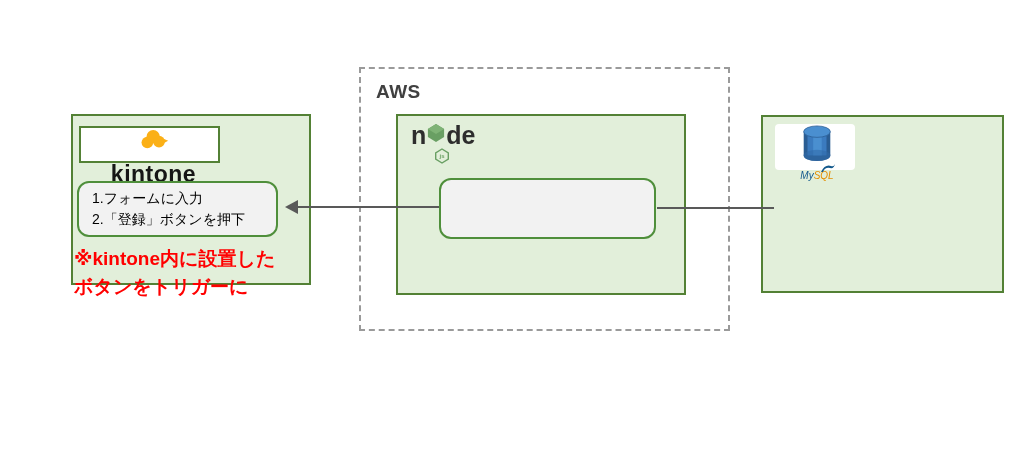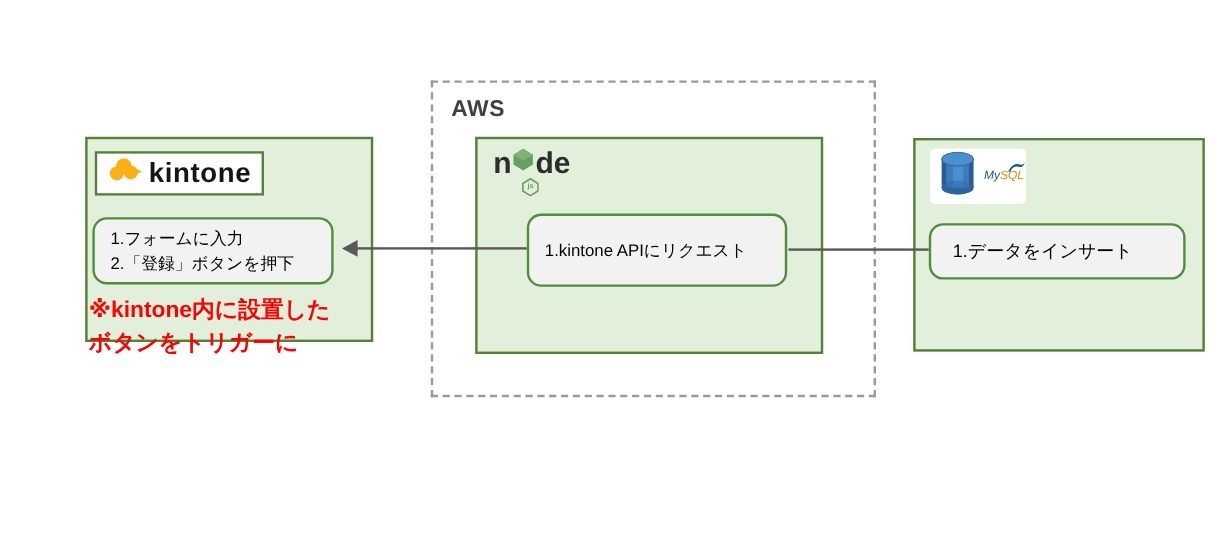--- a/index.html
+++ b/index.html
@@ -11,21 +11,21 @@
   #kintone-box{left:50px;top:114px;width:240px;height:171px;}
   #node-box{left:375px;top:114px;width:290px;height:181px;}
   #mysql-box{left:740px;top:115px;width:243px;height:178px;}
 
   
   #aws-box{position:absolute;left:338px;top:67px;width:371px;height:264px;
            border:2px dashed #9a9a9a;box-sizing:border-box;background:transparent;}
   #aws-label{position:absolute;left:355px;top:81px;font-size:19px;font-weight:bold;color:#404040;letter-spacing:0.5px;}
 
   
-  .card{position:absolute;background:#ffffff;box-sizing:border-box;display:flex;align-items:center;}
+  .card{position:absolute;background:#ffffff;box-sizing:border-box;display:flex;align-items:center;flex-direction:column;}
   #kintone-card{left:58px;top:126px;width:141px;height:37px;border:2px solid #538135;padding-left:8px;gap:5px;}
   #kintone-card .wordmark{font-size:23px;font-weight:bold;color:#151515;letter-spacing:0.5px;}
   #mysql-card{left:754px;top:124px;width:80px;height:46px;border-radius:4px;padding-left:4px;gap:3px;}
 
   
   #node-logo{position:absolute;left:390px;top:123px;width:70px;height:46px;}
   #node-logo .word{display:flex;align-items:center;gap:1px;}
   #node-logo .ltr{font-size:25px;font-weight:bold;color:#2d2d2d;line-height:22px;}
   #node-logo .badge{position:absolute;left:24px;top:25px;display:flex;align-items:center;justify-content:center;}
   #node-logo .badge span{position:absolute;font-size:6px;font-weight:bold;color:#699f63;}
@@ -101,21 +101,20 @@
       <span class="ltr">de</span>
     </div>
     <div class="badge">
       <svg width="14" height="16" viewBox="0 0 20 22">
         <polygon points="10,1 19,6.5 19,15.5 10,21 1,15.5 1,6.5" fill="none" stroke="#699f63" stroke-width="2"></polygon>
       </svg>
       <span>js</span>
     </div>
   </div>
   <div id="node-step" class="step">
-    <div>1.kintone APIにリクエスト</div>
   </div>
 
   <div id="mysql-box" class="gbox"></div>
   <div id="mysql-card" class="card">
     <span>
       <svg width="38" height="40" viewBox="0 0 40 42">
         <ellipse cx="20" cy="33" rx="14" ry="6" fill="#2a5d93"></ellipse>
         <rect x="6" y="8" width="28" height="25" fill="#2a5d93"></rect>
         <rect x="10" y="8" width="20" height="25" fill="#3b7bbf"></rect>
         <rect x="16" y="8" width="9" height="25" fill="#4a8fd0"></rect>
@@ -124,21 +123,18 @@
         <ellipse cx="20" cy="8" rx="14" ry="6" fill="none" stroke="#2a5d93" stroke-width="0.8"></ellipse>
       </svg>
     </span>
     <span class="mysql-word">
       <svg width="16" height="10" viewBox="0 0 16 10">
         <path d="M1,9 Q5,1 11,3 Q14,4 15,1 Q14,6 10,5 Q5,4 3,9 Z" fill="#13598c"></path>
       </svg>
       <span class="my">My</span><span class="sql">SQL</span>
     </span>
   </div>
-  <div id="mysql-step" class="step">
-    <div>1.データをインサート</div>
-  </div>
 
   <div id="arrow-line" class="connector"></div>
   <div id="arrow-head"></div>
   <div id="plain-line" class="connector"></div>
 
 </div>
 
 </body></html>

